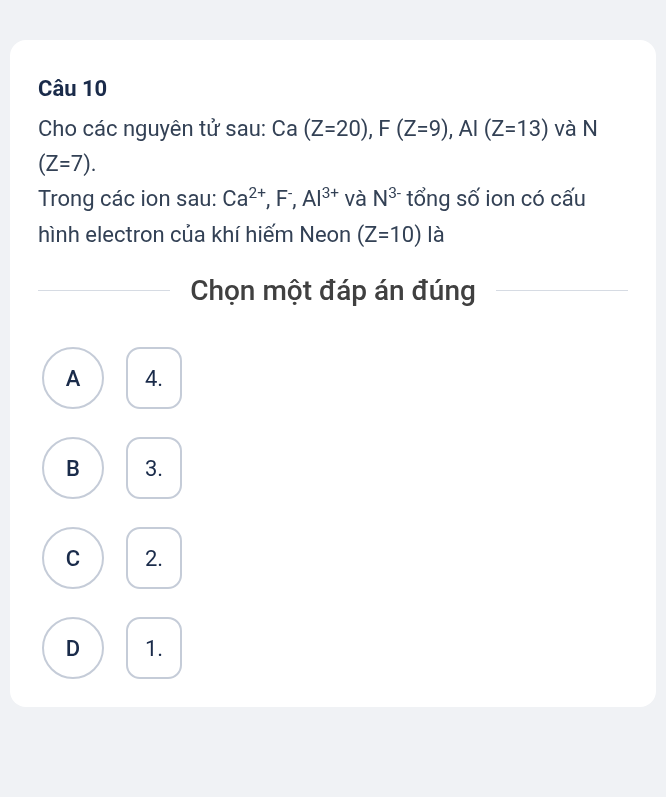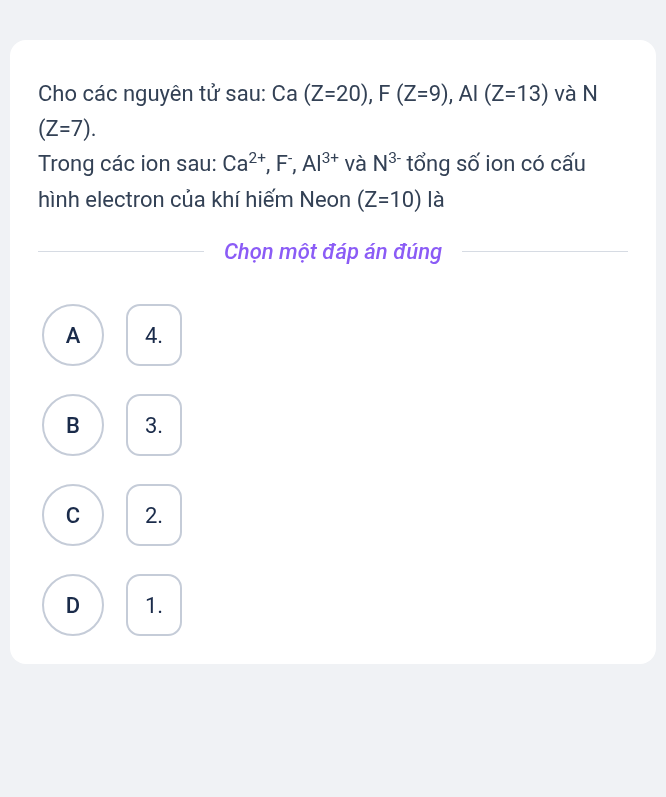--- a/index.html
+++ b/index.html
@@ -40,24 +40,23 @@
       align-items: center;
       margin: 20px 0 40px 0;
     }
     .divider-line {
       flex: 1;
       height: 1px;
       background: #d6dbe3;
     }
     .divider-text {
       padding: 0 20px;
-      font-size: 22px;
-      color: #8b5cf6;
+      font-size: 28px;
+      color: #404040;
       font-weight: 500;
-      font-style: italic;
     }
     .options {
       display: flex;
       flex-direction: column;
       gap: 28px;
       padding-left: 4px;
     }
     .option-row {
       display: flex;
       align-items: center;
@@ -88,20 +87,21 @@
       font-size: 22px;
       color: #1a2b4a;
       padding: 0 12px;
       background: #fff;
     }
   </style>
 </head>
 <body>
 
 <div class="card">
+  <div class="question-title">Câu 10</div>
 
   <div class="question-body">
     <span>Cho các nguyên tử sau: Ca (Z=20), F (Z=9), Al (Z=13) và N (Z=7).</span><br>
     <span>Trong các ion sau: Ca</span><sup>2+</sup><span>, F</span><sup>-</sup><span>, Al</span><sup>3+</sup><span> và N</span><sup>3-</sup><span> tổng số ion có cấu hình electron của khí hiếm Neon (Z=10) là</span>
   </div>
 
   <div class="divider-row">
     <div class="divider-line"></div>
     <div class="divider-text">Chọn một đáp án đúng</div>
     <div class="divider-line"></div>

